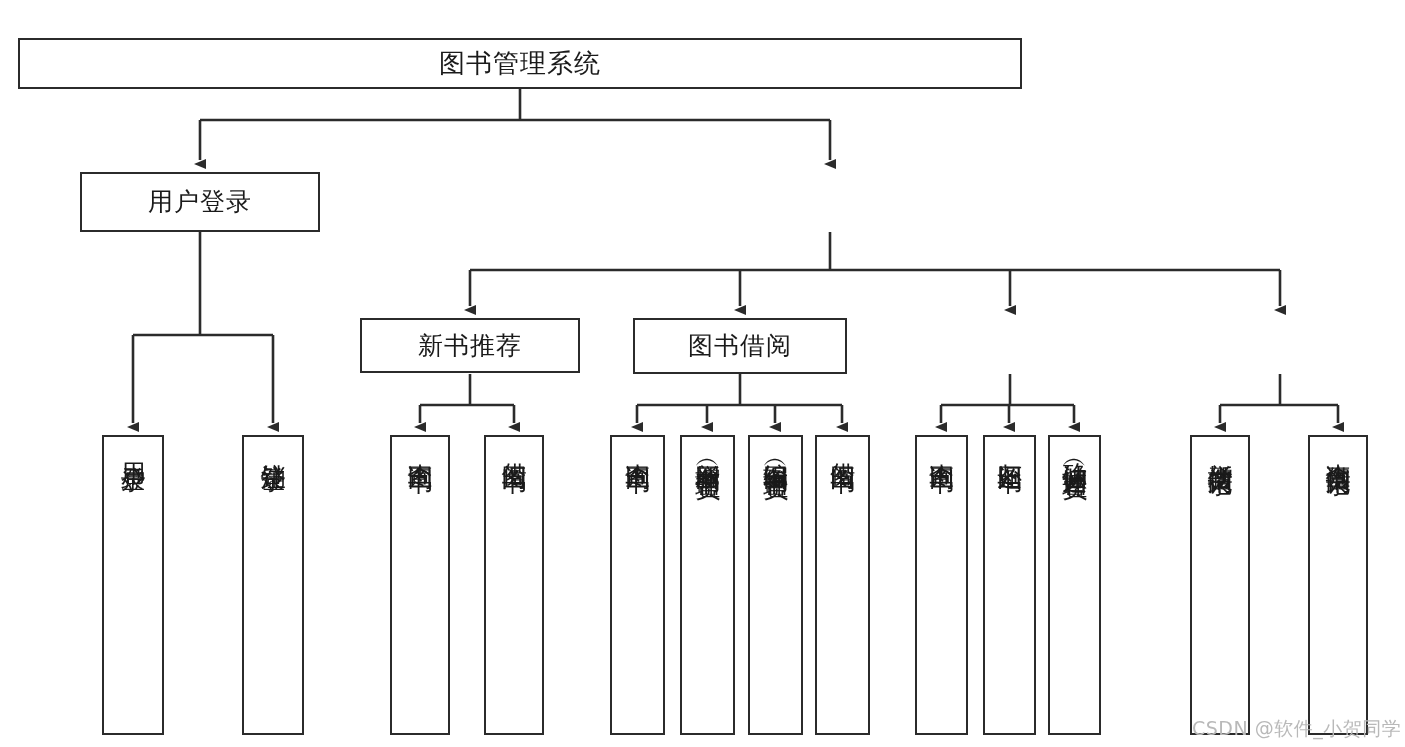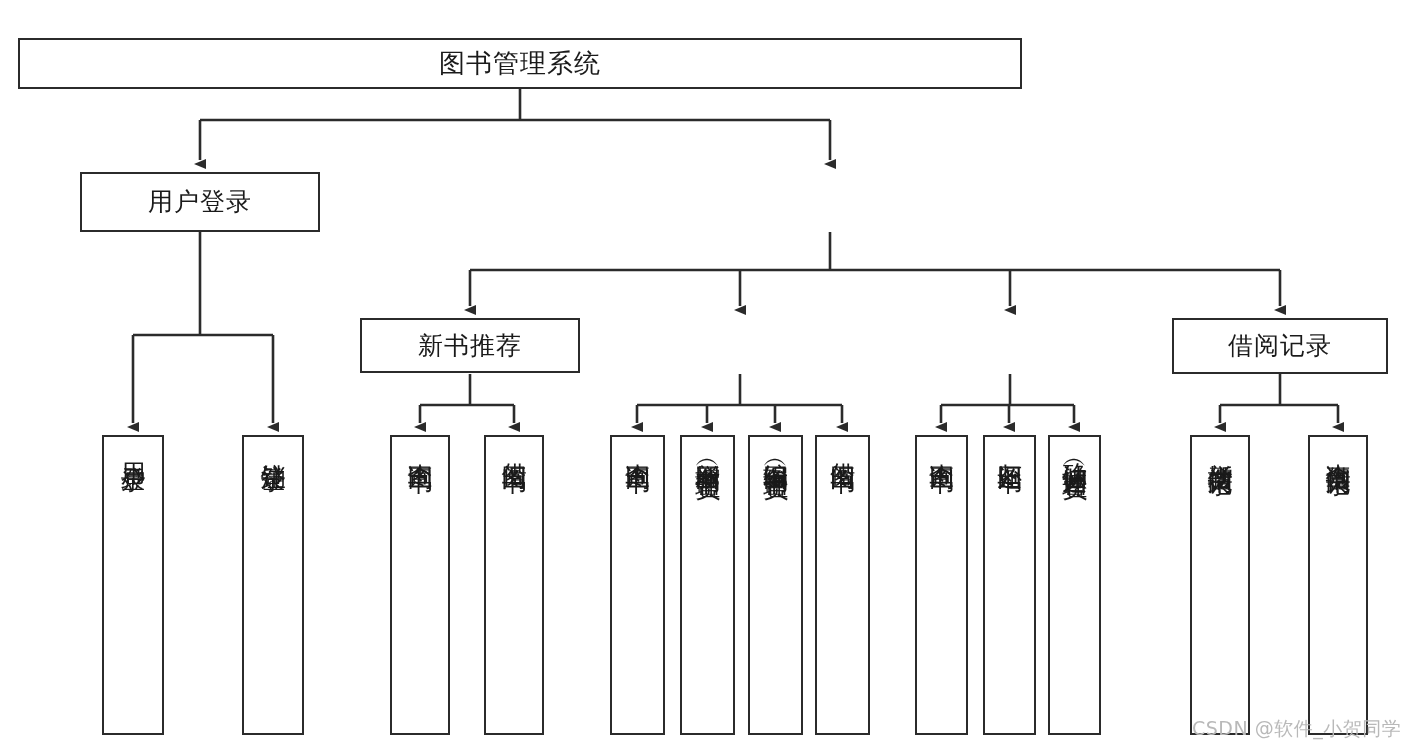--- a/index.html
+++ b/index.html
@@ -126,22 +126,22 @@
     <span>图书管理系统</span>
   </div>
 
   <div class="node horiz" style="left: 80px; top: 172px; width: 240px; height: 60px;">
     <span>用户登录</span>
   </div>
 
   <div class="node horiz" style="left: 360px; top: 318px; width: 220px; height: 55px;">
     <span>新书推荐</span>
   </div>
-  <div class="node horiz" style="left: 1172px; top: 318px; width: 216px; height: 56px;">
-    <span>借阅记录</span>
+  <div class="node horiz" style="left: 633px; top: 318px; width: 214px; height: 56px;">
+    <span>图书借阅</span>
   </div>
 
   <div class="node vert" style="left: 102px; top: 435px; width: 62px; height: 300px;">
     <span>用户登录</span>
   </div>
   <div class="node vert" style="left: 242px; top: 435px; width: 62px; height: 300px;">
     <span>注销登录</span>
   </div>
   <div class="node vert" style="left: 390px; top: 435px; width: 60px; height: 300px;">
     <span>查询图书</span>

